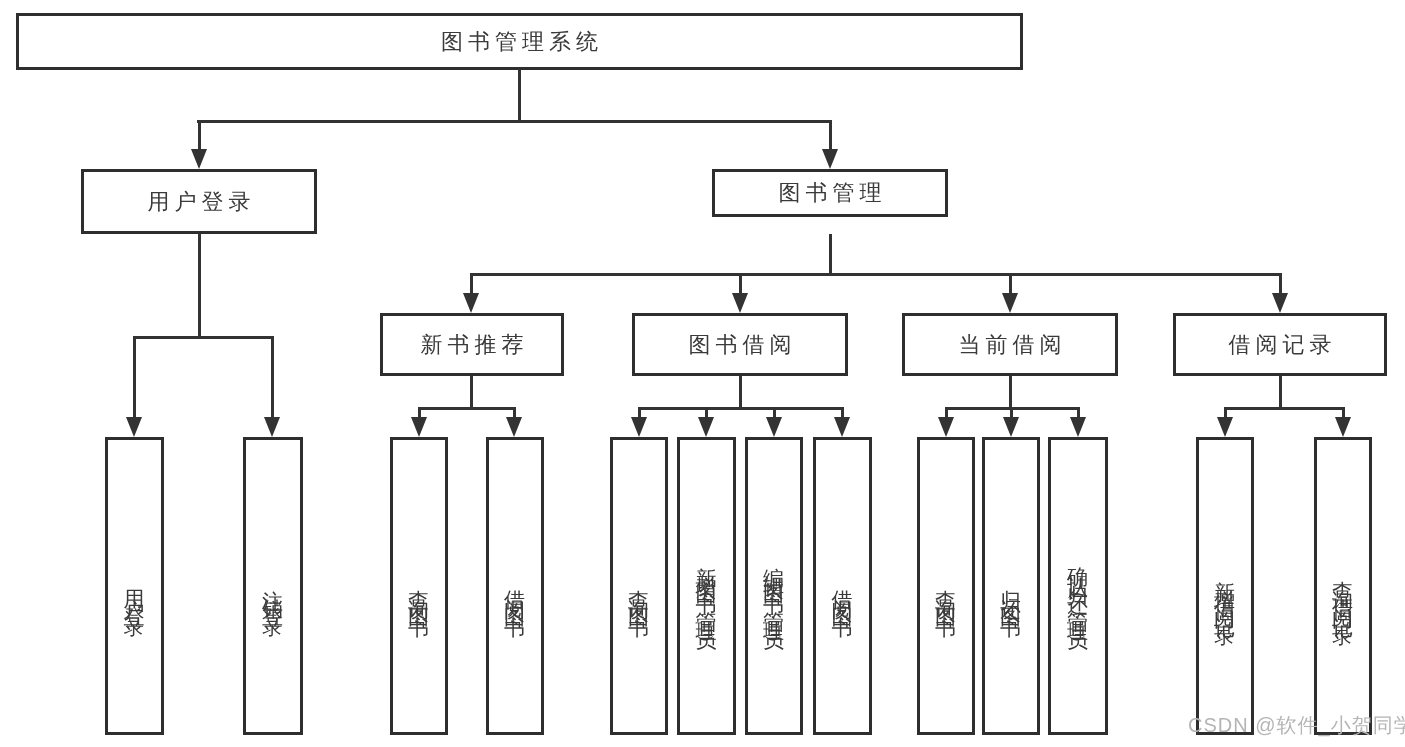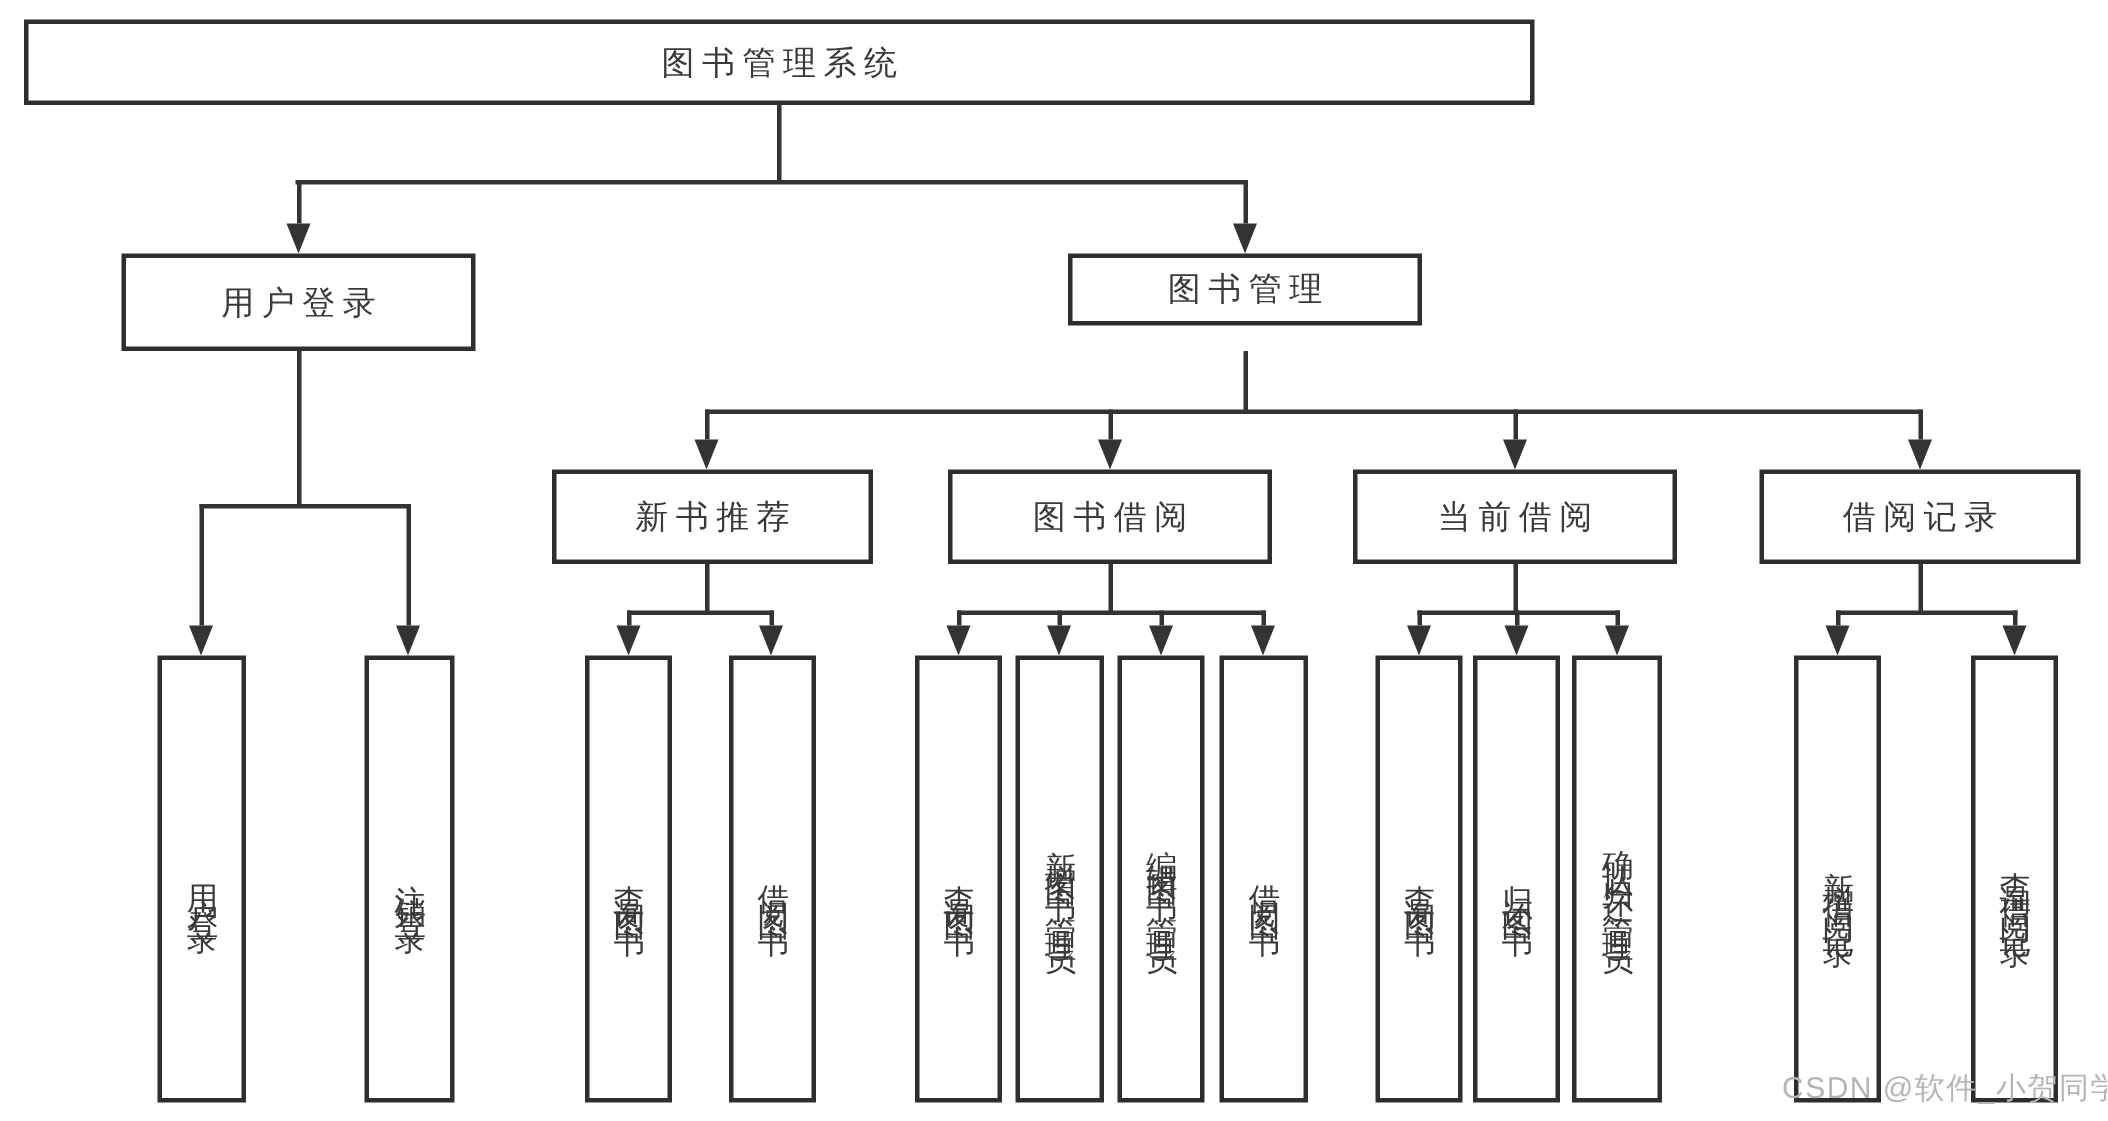--- a/index.html
+++ b/index.html
@@ -66,21 +66,21 @@
   <div class="arrow" style="left:132.5px;top:336px;height:81px"></div>
   <div class="arrow" style="left:270.5px;top:336px;height:81px"></div>
 
   <div class="vline" style="left:828.5px;top:234px;height:41px"></div>
   <div class="hline" style="left:470px;top:273px;width:811px"></div>
   <div class="arrow" style="left:469.5px;top:273px;height:20px"></div>
   <div class="arrow" style="left:738.5px;top:273px;height:20px"></div>
   <div class="arrow" style="left:1008.5px;top:273px;height:20px"></div>
   <div class="arrow" style="left:1278.5px;top:273px;height:20px"></div>
 
-  <div class="box" style="left:368px;top:313px;width:214px;height:63px">
+  <div class="box" style="left:380px;top:313px;width:184px;height:63px">
     <span class="lbl">新书推荐</span>
   </div>
   <div class="box" style="left:902px;top:313px;width:216px;height:63px">
     <span class="lbl">当前借阅</span>
   </div>
   <div class="box" style="left:632px;top:313px;width:216px;height:63px">
     <span class="lbl">图书借阅</span>
   </div>
   <div class="box" style="left:1173px;top:313px;width:214px;height:63px">
     <span class="lbl">借阅记录</span>

